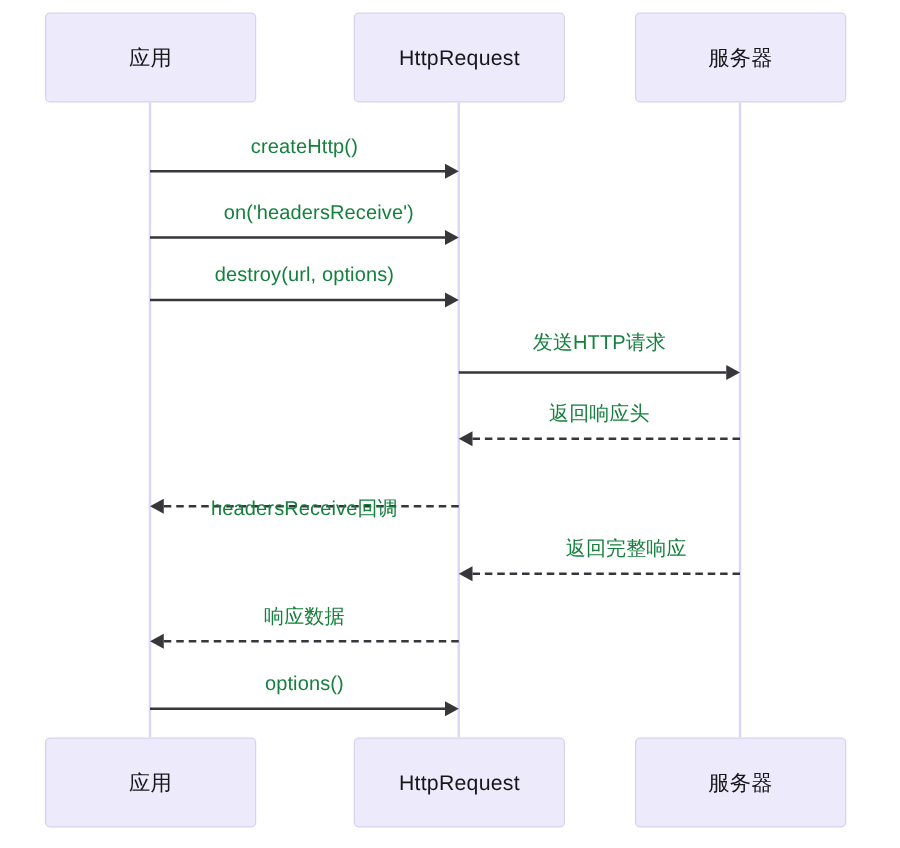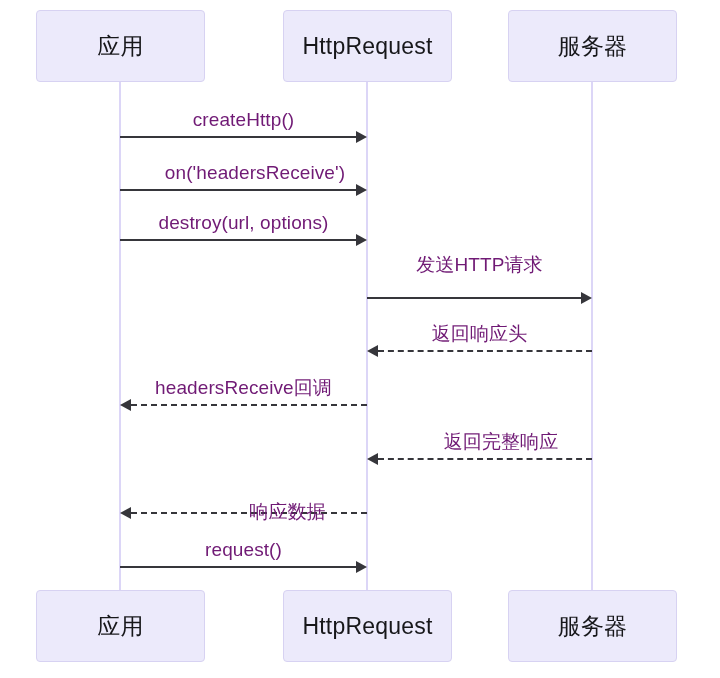--- a/index.html
+++ b/index.html
@@ -23,21 +23,21 @@
     height: 72px;
     background: #ECEAFB;
     border: 1px solid #D7D2F2;
     border-radius: 4px;
     box-sizing: border-box;
     display: flex;
     align-items: center;
     justify-content: center;
   }
   .actor-label {
-    font-size: 23px;
+    font-size: 17px;
     color: #17171A;
     line-height: 1;
     white-space: nowrap;
     letter-spacing: 0.2px;
     text-align: right;
   }
   .lifeline {
     position: absolute;
     width: 2px;
     background: #DCD6F7;
@@ -59,22 +59,22 @@
     border-bottom: 6px solid transparent;
   }
   .arrowhead.right {
     border-left: 11px solid #36363B;
   }
   .arrowhead.left {
     border-right: 11px solid #36363B;
   }
   .msg-label {
     position: absolute;
-    font-size: 19px;
-    color: #701a75;
+    font-size: 16px;
+    color: #15803d;
     white-space: nowrap;
     transform: translateX(-50%);
     line-height: 1;
     letter-spacing: 0.1px;
   }
 </style>
 </head>
 <body>
 
 <div id="diagram">
@@ -98,36 +98,36 @@
       <div class="arrowhead right" style="top: 131px; left: 356px;"></div>
       <div class="msg-label" style="left: 243.5px; top: 110px;">createHttp()</div>
       <div class="msg-line" style="left: 120px; width: 236px; top: 189px;"></div>
       <div class="arrowhead right" style="top: 184px; left: 356px;"></div>
       <div class="msg-label" style="left: 255px; top: 163px;">on('headersReceive')</div>
       <div class="msg-line" style="left: 120px; width: 236px; top: 239px;"></div>
       <div class="arrowhead right" style="top: 234px; left: 356px;"></div>
       <div class="msg-label" style="left: 243.5px; top: 213px;">destroy(url, options)</div>
       <div class="msg-line" style="left: 367px; width: 214px; top: 297px;"></div>
       <div class="arrowhead right" style="top: 292px; left: 581px;"></div>
-      <div class="msg-label" style="left: 479.5px; top: 255px;">发送HTTP请求</div>
+      <div class="msg-label" style="left: 479.5px; top: 267px;">发送HTTP请求</div>
       <div class="msg-line dashed" style="left: 378px; width: 214px; top: 350px;"></div>
       <div class="arrowhead left" style="top: 345px; left: 367px;"></div>
       <div class="msg-label" style="left: 479.5px; top: 324px; text-align: center;">返回响应头</div>
       <div class="msg-line dashed" style="left: 131px; width: 236px; top: 404px;"></div>
       <div class="arrowhead left" style="top: 399px; left: 120px;"></div>
-      <div class="msg-label" style="left: 243.5px; top: 378px;">headersReceive回调</div>
+      <div class="msg-label" style="left: 243.5px; top: 400px;">headersReceive回调</div>
       <div class="msg-line dashed" style="left: 378px; width: 214px; top: 458px;"></div>
       <div class="arrowhead left" style="top: 453px; left: 367px;"></div>
       <div class="msg-label" style="left: 501px; top: 432px;">返回完整响应</div>
       <div class="msg-line dashed" style="left: 131px; width: 236px; top: 512px;"></div>
       <div class="arrowhead left" style="top: 507px; left: 120px;"></div>
-      <div class="msg-label" style="left: 243.5px; top: 502px; margin-left: 44px;">响应数据</div>
+      <div class="msg-label" style="left: 243.5px; top: 486px;">响应数据</div>
       <div class="msg-line" style="left: 120px; width: 236px; top: 566px;"></div>
       <div class="arrowhead right" style="top: 561px; left: 356px;"></div>
-      <div class="msg-label" style="left: 243.5px; top: 540px;">request()</div>
+      <div class="msg-label" style="left: 243.5px; top: 540px;">options()</div>
     </div>
 
   <div class="actor-box" style="left:36px; top:590px;">
     <span class="actor-label">应用</span>
   </div>
   <div class="actor-box" style="left:283px; top:590px;">
     <span class="actor-label">HttpRequest</span>
   </div>
   <div class="actor-box" style="left:508px; top:590px;">
     <span class="actor-label">服务器</span>

